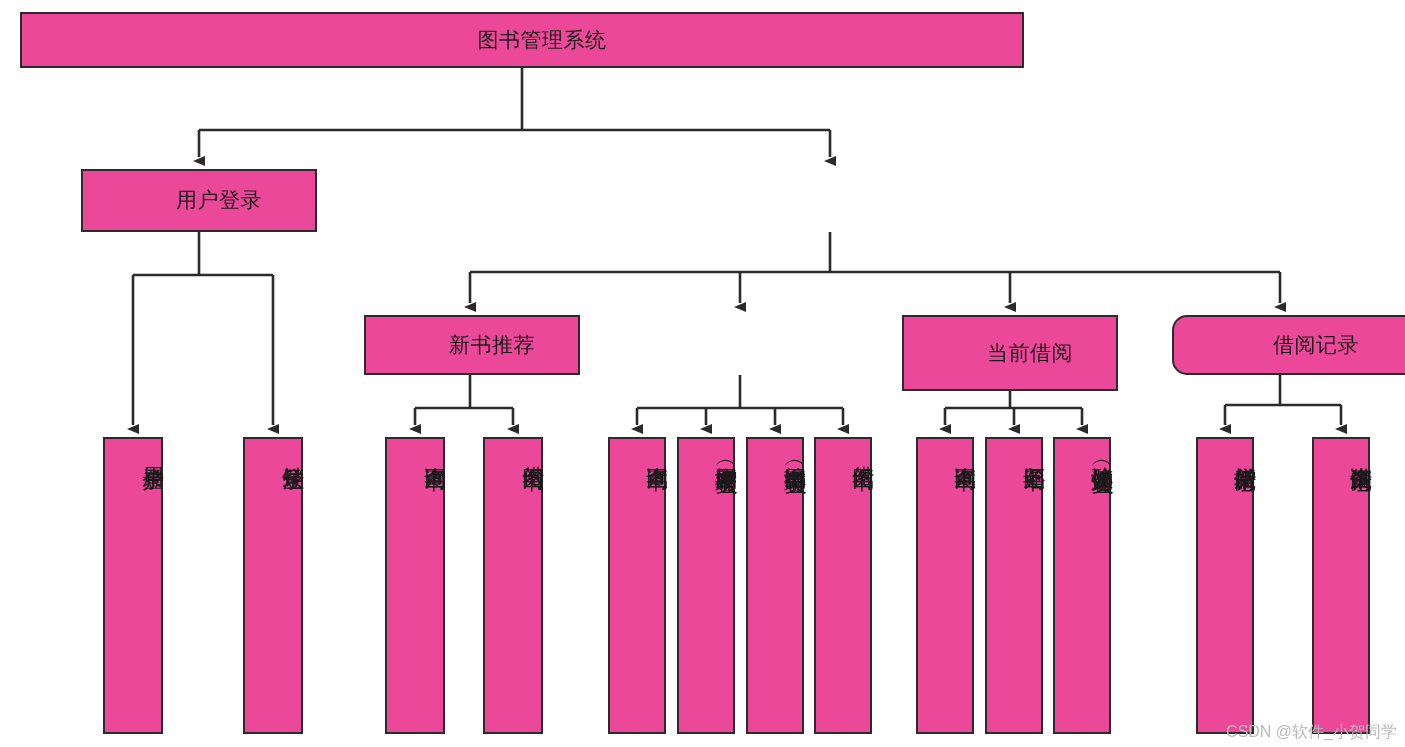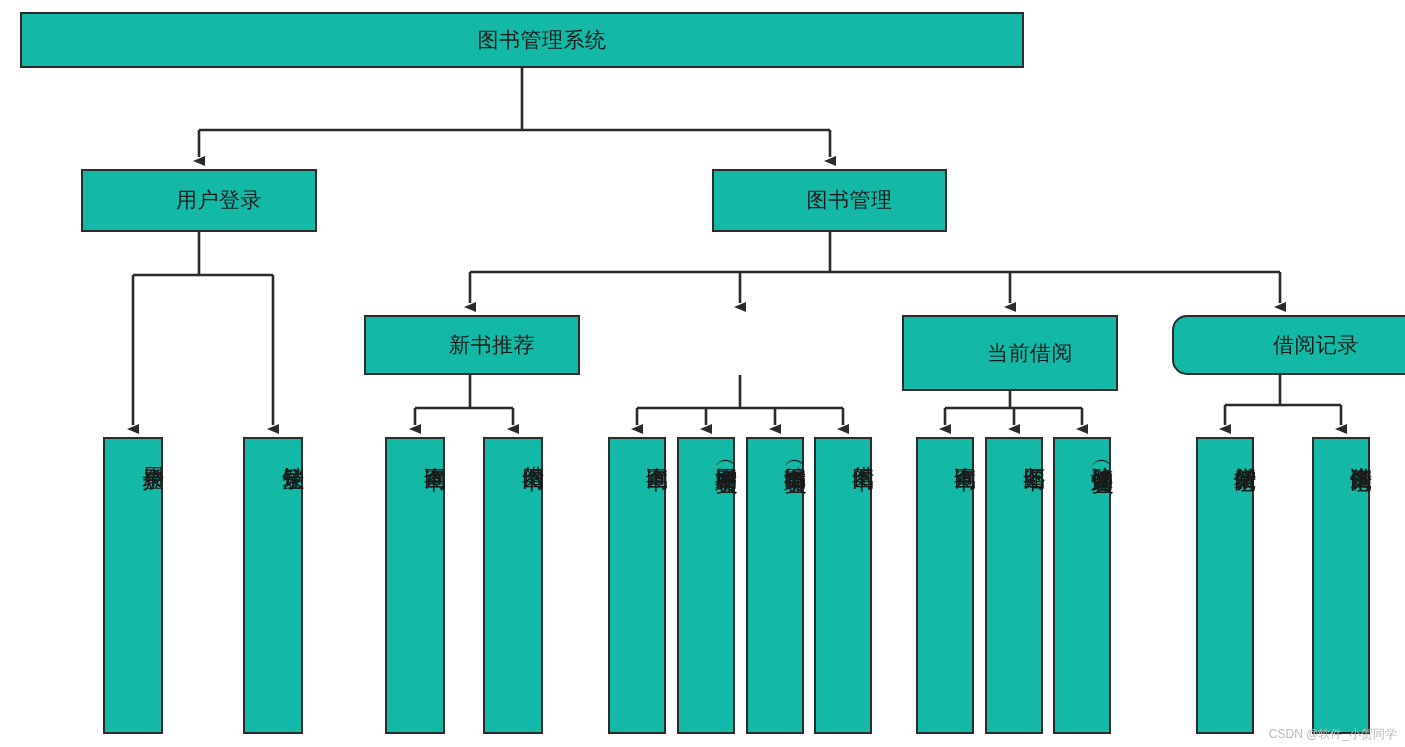--- a/index.html
+++ b/index.html
@@ -16,21 +16,21 @@
     background:#ffffff;
   }
   svg.lines{
     position:absolute;left:0;top:0;
     width:1405px;height:747px;
     pointer-events:none;
   }
   .node{
     position:absolute;
     box-sizing:border-box;
-    background:#14b8a6;
+    background:#ec4899;
     border:2px solid #2b2b2b;
     display:flex;
     align-items:center;
     justify-content:center;
     color:#1a1a1a;
     z-index:3;
     padding-left:40px;
   }
   .node .lbl{
     display:block;
@@ -52,21 +52,21 @@
     text-orientation:upright;
     font-size:22px;
     line-height:1.02;
     letter-spacing:1px;
     white-space:nowrap;
   }
   .watermark{
     position:absolute;
     right:8px;
     bottom:4px;
-    font-size:12px;
+    font-size:16px;
     color:#b9b9b9;
     white-space:nowrap;
     z-index:5;
     font-family:"Liberation Sans","DejaVu Sans",sans-serif;
   }
 </style>
 </head>
 <body>
 
 <div id="canvas">
@@ -121,23 +121,20 @@
     </g>
   </svg>
 
   <div class="node horiz" style="left:20px;top:12px;width:1004px;height:56px;">
     <span class="lbl">图书管理系统</span>
   </div>
 
   <div class="node horiz" style="left:81px;top:169px;width:236px;height:63px;">
     <span class="lbl">用户登录</span>
   </div>
-  <div class="node horiz" style="left:712px;top:169px;width:235px;height:63px;">
-    <span class="lbl">图书管理</span>
-  </div>
 
   <div class="node horiz" style="left:364px;top:315px;width:216px;height:60px;">
     <span class="lbl">新书推荐</span>
   </div>
   <div class="node horiz" style="left:902px;top:315px;width:216px;height:76px;">
     <span class="lbl">当前借阅</span>
   </div>
   <div class="node horiz" style="left:1172px;top:315px;width:248px;height:60px;border-radius:15px;">
     <span class="lbl">借阅记录</span>
   </div>

